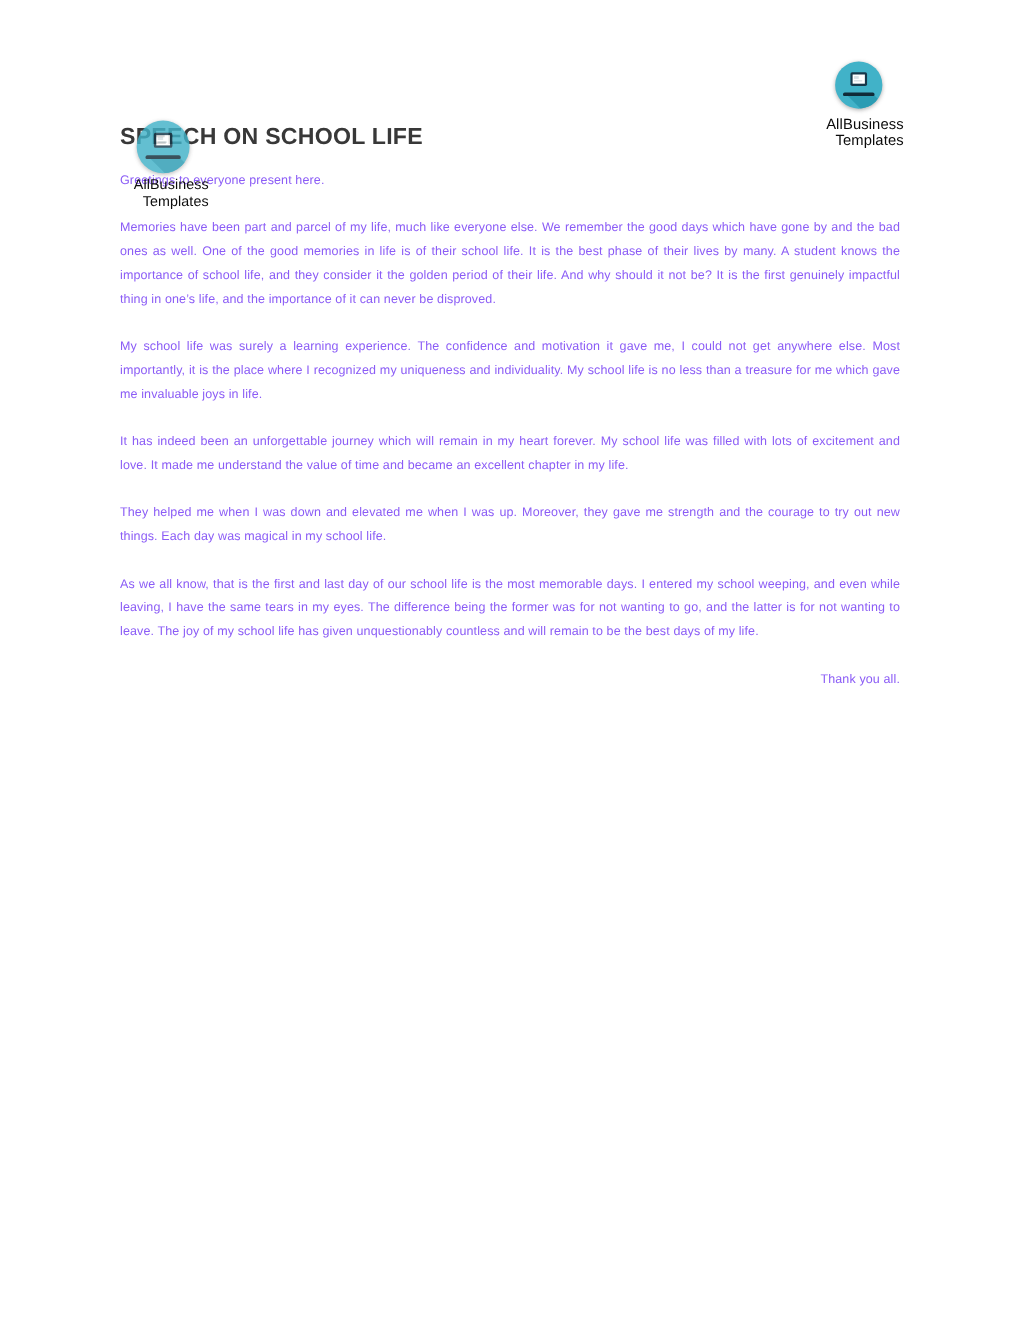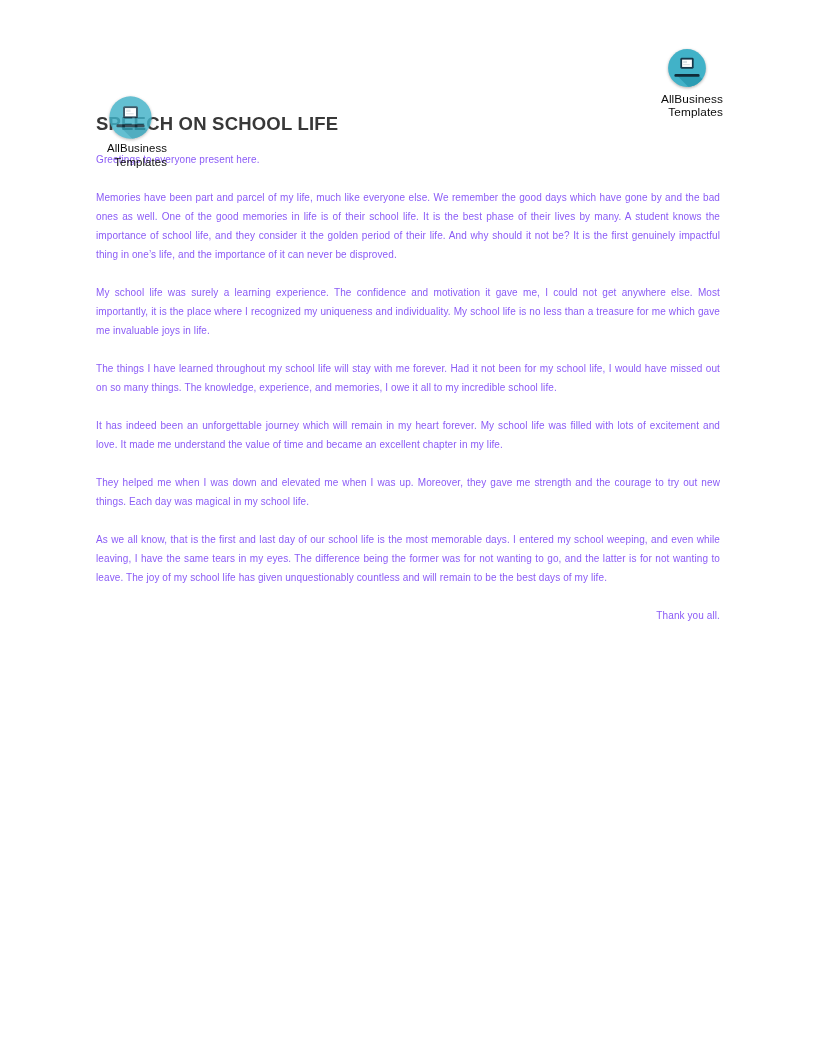--- a/index.html
+++ b/index.html
@@ -4,21 +4,22 @@
 <style>
   html,body{margin:0;padding:0;background:#ffffff;}
   .page{
     position:relative;
     width:816px;height:1056px;
     background:#ffffff;
     font-family:"Liberation Sans", sans-serif;
     overflow:hidden;
   }
   .content{
-    padding:112px 96px 0 96px;
+    padding:61px 96px 0 96px;
+    margin-top:36px;
   }
   h1.doc-title{
     margin:0;
     font-size:18.5px;
     line-height:23px;
     font-weight:bold;
     color:#383838;
     letter-spacing:0.2px;
   }
   p{
@@ -98,21 +99,20 @@
     </div>
   </div>
 
   <div class="content">
     <h1 class="doc-title">SPEECH ON SCHOOL LIFE</h1>
 
     <p class="greeting">Greetings to everyone present here.</p>
 
     <p>Memories have been part and parcel of my life, much like everyone else. We remember the good days which have gone by and the bad ones as well. One of the good memories in life is of their school life. It is the best phase of their lives by many. A student knows the importance of school life, and they consider it the golden period of their life. And why should it not be? It is the first genuinely impactful thing in one’s life, and the importance of it can never be disproved.</p>
     <p>My school life was surely a learning experience. The confidence and motivation it gave me, I could not get anywhere else. Most importantly, it is the place where I recognized my uniqueness and individuality. My school life is no less than a treasure for me which gave me invaluable joys in life.</p>
-    <p>The things I have learned throughout my school life will stay with me forever. Had it not been for my school life, I would have missed out on so many things. The knowledge, experience, and memories, I owe it all to my incredible school life.</p>
     <p>It has indeed been an unforgettable journey which will remain in my heart forever. My school life was filled with lots of excitement and love. It made me understand the value of time and became an excellent chapter in my life.</p>
     <p>They helped me when I was down and elevated me when I was up. Moreover, they gave me strength and the courage to try out new things. Each day was magical in my school life.</p>
     <p>As we all know, that is the first and last day of our school life is the most memorable days. I entered my school weeping, and even while leaving, I have the same tears in my eyes. The difference being the former was for not wanting to go, and the latter is for not wanting to leave. The joy of my school life has given unquestionably countless and will remain to be the best days of my life.</p>
 
     <p class="closing">Thank you all.</p>
   </div>
 
 </div>
 
 </body></html>

